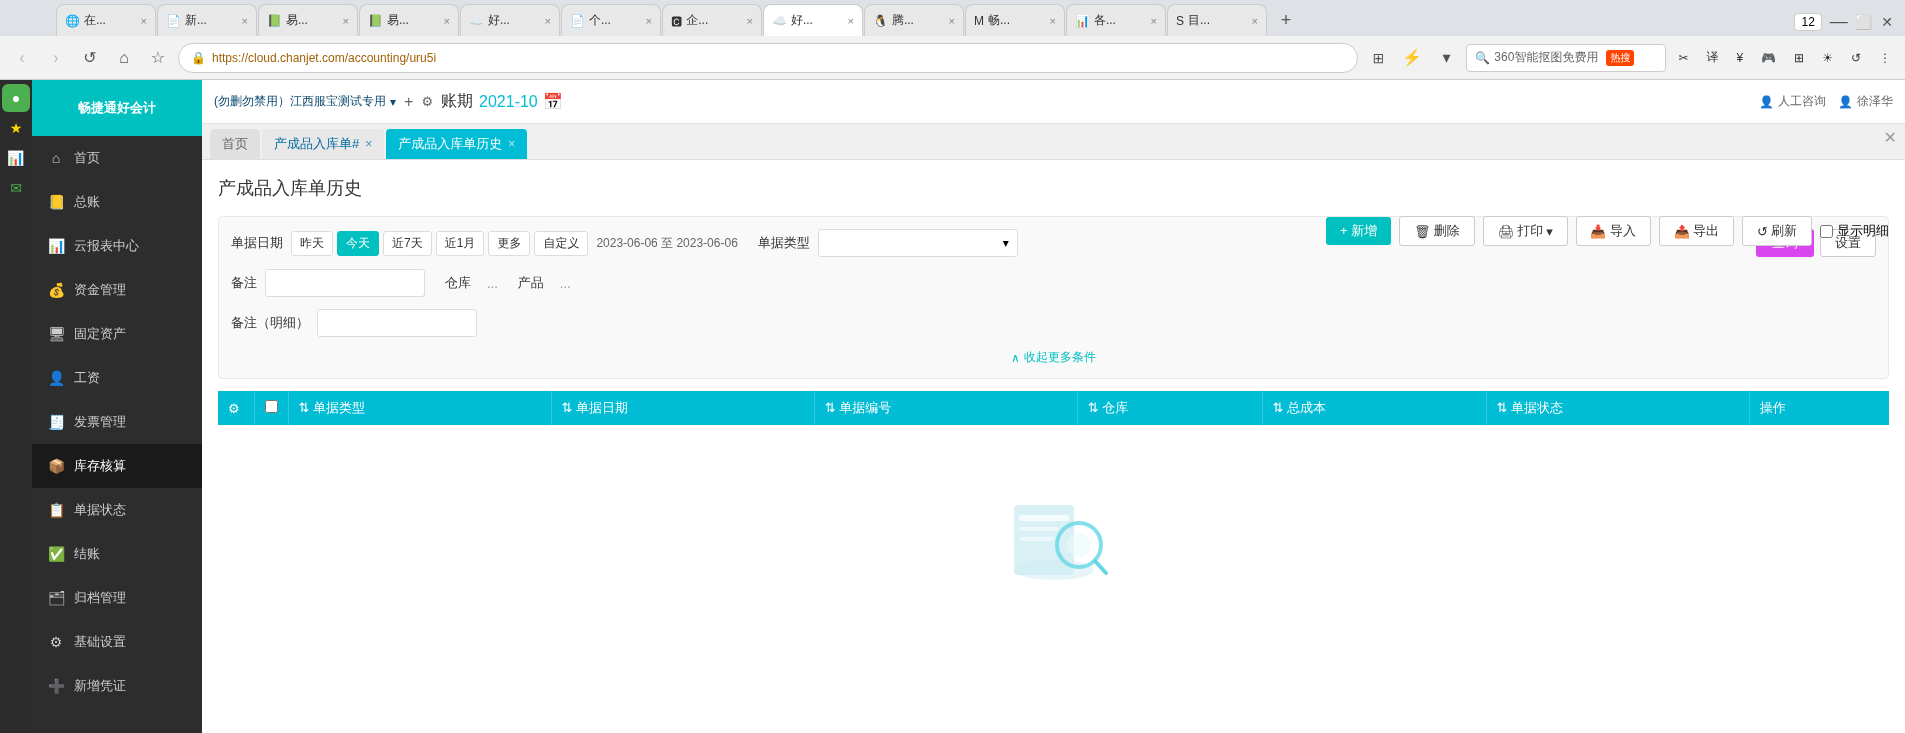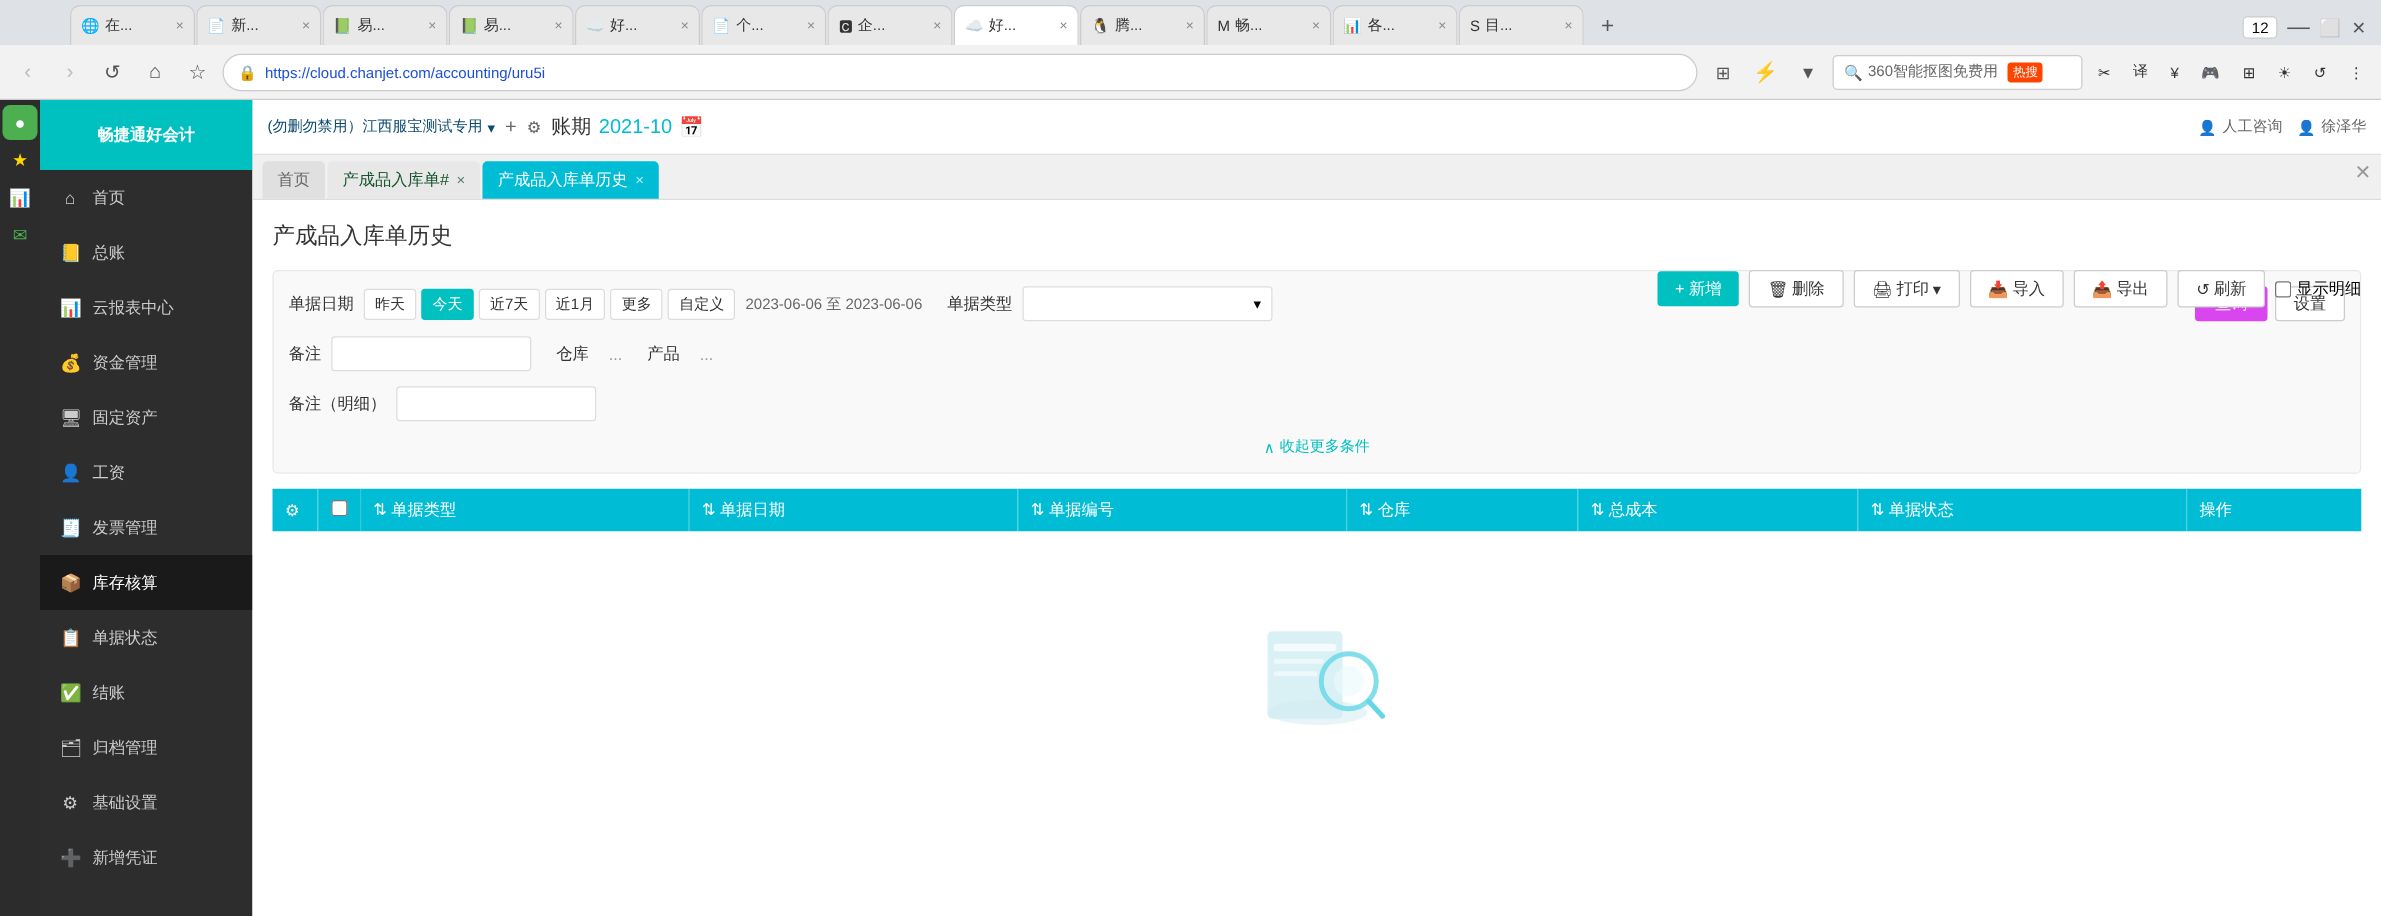--- a/index.html
+++ b/index.html
@@ -7,21 +7,21 @@
 
     
     .browser-chrome { background: #dee1e6; width: 1905px; height: 733px; display: flex; flex-direction: column; }
 
     
     .address-bar { background: #f2f2f2; height: 44px; display: flex; align-items: center; padding: 0 8px; gap: 6px; border-bottom: 1px solid #ccc; }
     .nav-btn { width: 28px; height: 28px; display: flex; align-items: center; justify-content: center; border-radius: 50%; color: #555; cursor: pointer; font-size: 16px; }
     .nav-btn.disabled { color: #bbb; cursor: default; }
     .address-input { flex: 1; height: 30px; background: #fff; border: 1px solid #ccc; border-radius: 15px; display: flex; align-items: center; padding: 0 12px; font-size: 12px; color: #333; gap: 6px; }
     .lock-icon { color: #4caf50; font-size: 12px; }
-    .address-text { flex: 1; color: #1d4ed8; font-size: 12px; }
+    .address-text { flex: 1; color: #a16207; font-size: 12px; }
     .search-bar { background: #fff; border: 1px solid #ccc; border-radius: 4px; height: 28px; display: flex; align-items: center; padding: 0 8px; font-size: 12px; color: #666; min-width: 180px; gap: 4px; }
     .toolbar-btn { height: 28px; padding: 0 6px; display: flex; align-items: center; gap: 3px; font-size: 12px; color: #333; cursor: pointer; border-radius: 4px; }
     .hot-badge { background: #ff4400; color: #fff; font-size: 10px; padding: 1px 4px; border-radius: 3px; }
 
     
     .app-layout { display: flex; flex: 1; overflow: hidden; }
 
     
     .app-icons { width: 32px; background: #2c2c2c; display: flex; flex-direction: column; align-items: center; padding-top: 4px; gap: 2px; }
     .app-icon { width: 28px; height: 28px; display: flex; align-items: center; justify-content: center; border-radius: 6px; cursor: pointer; font-size: 14px; }
@@ -280,21 +280,21 @@
             <span>👤</span>
             <span>徐泽华</span>
           </div>
         </div>
       </div>
 
       <div style="background:#f0f0f0; height:36px; display:flex; align-items:flex-end; padding-left:8px; border-bottom:1px solid #ddd; position:relative;">
         <div class="page-tab" style="background:#e0e0e0; color:#666;">
           <span>首页</span>
         </div>
-        <div class="page-tab" style="background:#e8e8e8; color:#14532d; margin-right:2px;">
+        <div class="page-tab" style="background:#e8e8e8; color:#0369a1; margin-right:2px;">
           <span>产成品入库单#</span>
           <span class="page-tab-close">×</span>
         </div>
         <div class="page-tab" style="background:#00bcd4; color:#fff;">
           <span>产成品入库单历史</span>
           <span class="page-tab-close">×</span>
         </div>
         <div style="position:absolute; right:8px; top:4px; color:#999; font-size:16px; cursor:pointer;">✕</div>
       </div>
 

